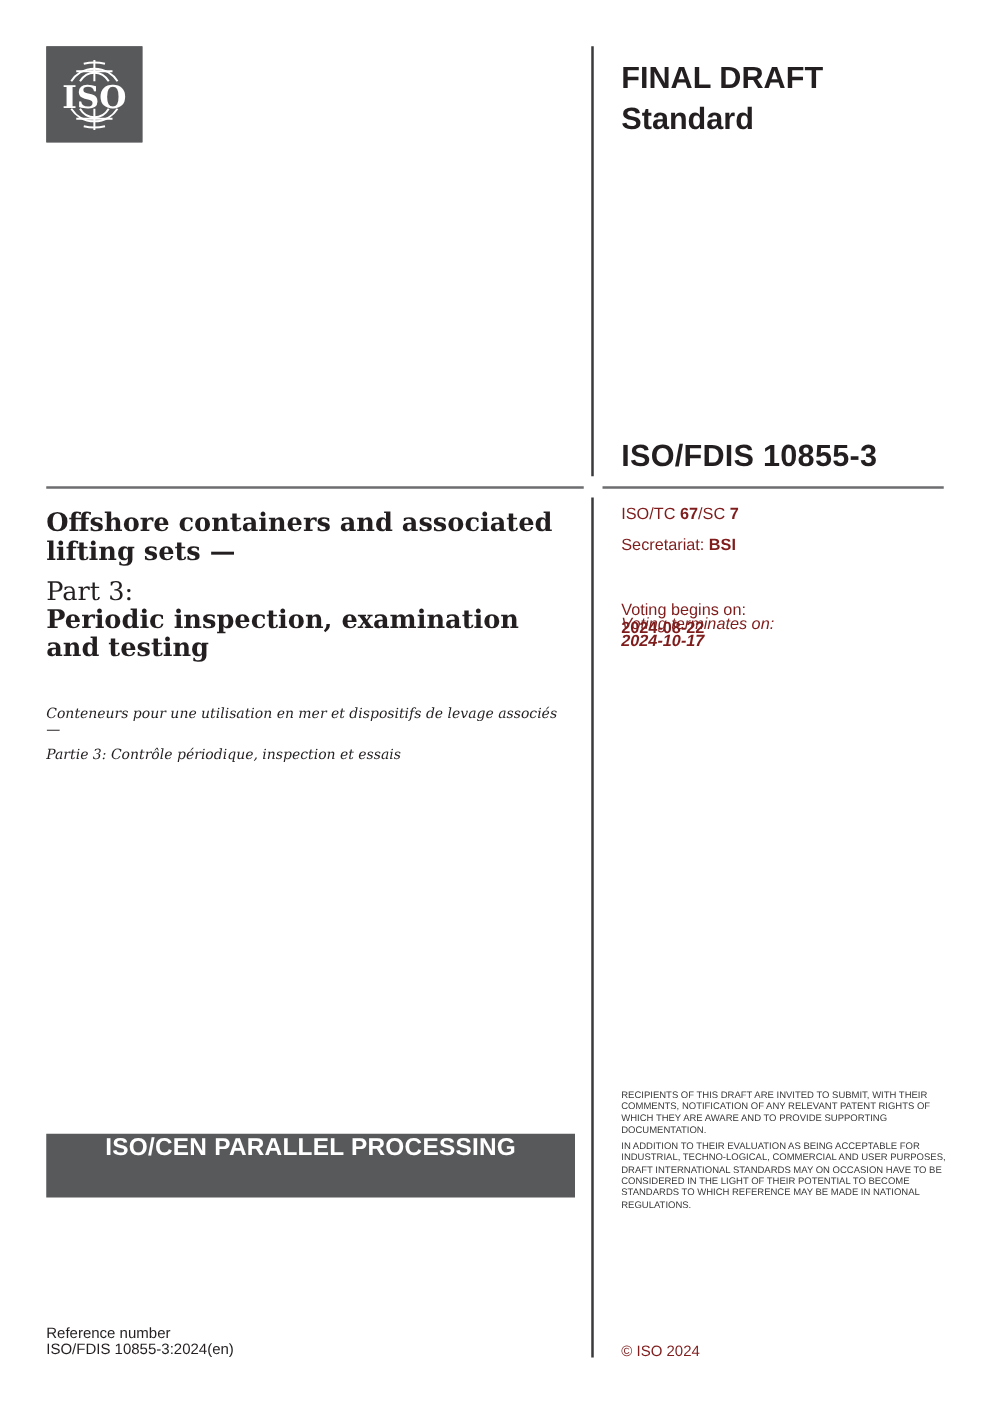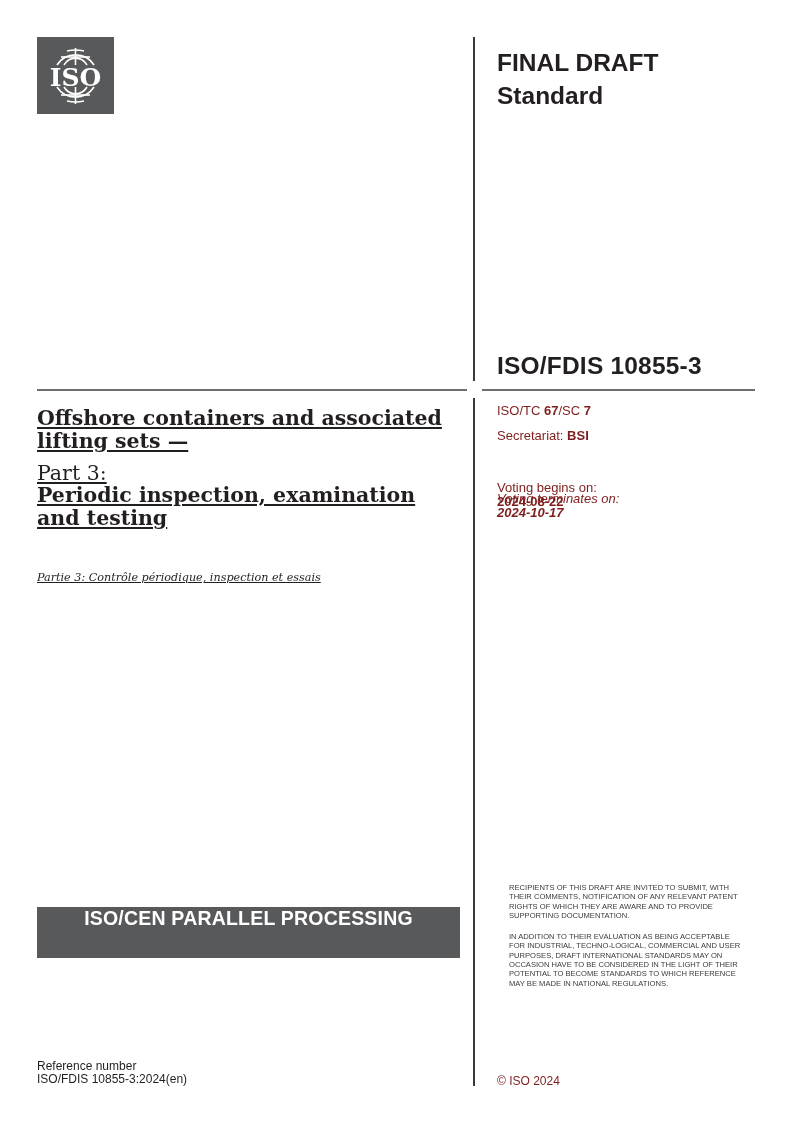--- a/index.html
+++ b/index.html
@@ -1,18 +1,18 @@
 <!DOCTYPE html>
 <html><head>
   <meta charset="utf-8">
   <style>
     html, body { margin: 0; padding: 0; background: #ffffff; }
     body { width: 793px; height: 1122px; position: relative; overflow: hidden; color: #231f20; }
     .sans { font-family: "Liberation Sans", "DejaVu Sans", sans-serif; }
-    .serif { font-family: "DejaVu Serif", "Liberation Serif", serif; text-decoration: underline; }
+    .serif { font-family: "DejaVu Serif", "Liberation Serif", serif; }
     .abs { position: absolute; }
 
     #logo { left: 37px; top: 37px; width: 77px; height: 77px; background: #58595b; }
     #logo svg { display: block; width: 77px; height: 77px; }
 
     #vline-top { left: 473px; top: 37px; width: 2px; height: 344px; background: #3a3a3c; }
     #vline-bottom { left: 473px; top: 398px; width: 2px; height: 688px; background: #3a3a3c; }
     #hline-left { left: 37px; top: 389px; width: 430px; height: 2px; background: #6d6e70; }
     #hline-right { left: 482px; top: 389px; width: 273px; height: 2px; background: #6d6e70; }
 
@@ -32,21 +32,21 @@
     #title-part { font-size: 20.5px; line-height: 22px; margin: 9px 0 0 0; font-weight: normal; }
     #title-sub { font-size: 20.5px; font-weight: bold; line-height: 23px; margin: 0; }
 
     #french-block { left: 37px; top: 564px; width: 420px; font-style: italic; font-size: 11.2px; line-height: 13px; color: #231f20; }
     #french-block p { margin: 0; }
     #french-part { margin-top: 7px !important; }
 
     #banner { left: 37px; top: 907px; width: 423px; height: 51px; background: #58595b; color: #ffffff; display: flex; align-items: flex-start; justify-content: center; font-size: 19.5px; font-weight: bold; letter-spacing: 0.2px; }
 
     #notice { left: 497px; top: 871px; width: 262px; font-size: 7.6px; line-height: 9.3px; color: #3a3a3c; text-transform: uppercase; }
-    #notice p { margin: 12px; }
+    #notice p { margin: 0; }
     #notice p + p { margin-top: 4px; }
 
     #reference { left: 37px; top: 1060px; font-size: 12px; line-height: 12.5px; color: #231f20; }
     #copyright { left: 497px; top: 1074px; font-size: 12px; color: #7f1d1d; }
   </style>
 </head>
 <body>
 
 <div id="logo" class="abs">
   <svg viewBox="0 0 77 77">
@@ -94,20 +94,21 @@
   <b>2024-10-17</b>
 </div>
 
 <div id="title-block" class="abs serif">
   <h1 id="title-main">Offshore containers and associated lifting sets —</h1>
   <h2 id="title-part">Part 3:</h2>
   <h2 id="title-sub">Periodic inspection, examination and testing</h2>
 </div>
 
 <div id="french-block" class="abs serif">
+  <p>Conteneurs pour une utilisation en mer et dispositifs de levage associés —</p>
   <p id="french-part">Partie 3: Contrôle périodique, inspection et essais</p>
 </div>
 
 <div id="banner" class="abs sans">
   <span>ISO/CEN PARALLEL PROCESSING</span>
 </div>
 
 <div id="notice" class="abs sans">
   <p>RECIPIENTS OF THIS DRAFT ARE INVITED TO SUBMIT, WITH THEIR COMMENTS, NOTIFICATION OF ANY RELEVANT PATENT RIGHTS OF WHICH THEY ARE AWARE AND TO PROVIDE SUPPORTING DOCUMENTATION.</p>
   <p>IN ADDITION TO THEIR EVALUATION AS BEING ACCEPTABLE FOR INDUSTRIAL, TECHNO-LOGICAL, COMMERCIAL AND USER PURPOSES, DRAFT INTERNATIONAL STANDARDS MAY ON OCCASION HAVE TO BE CONSIDERED IN THE LIGHT OF THEIR POTENTIAL TO BECOME STANDARDS TO WHICH REFERENCE MAY BE MADE IN NATIONAL REGULATIONS.</p>

